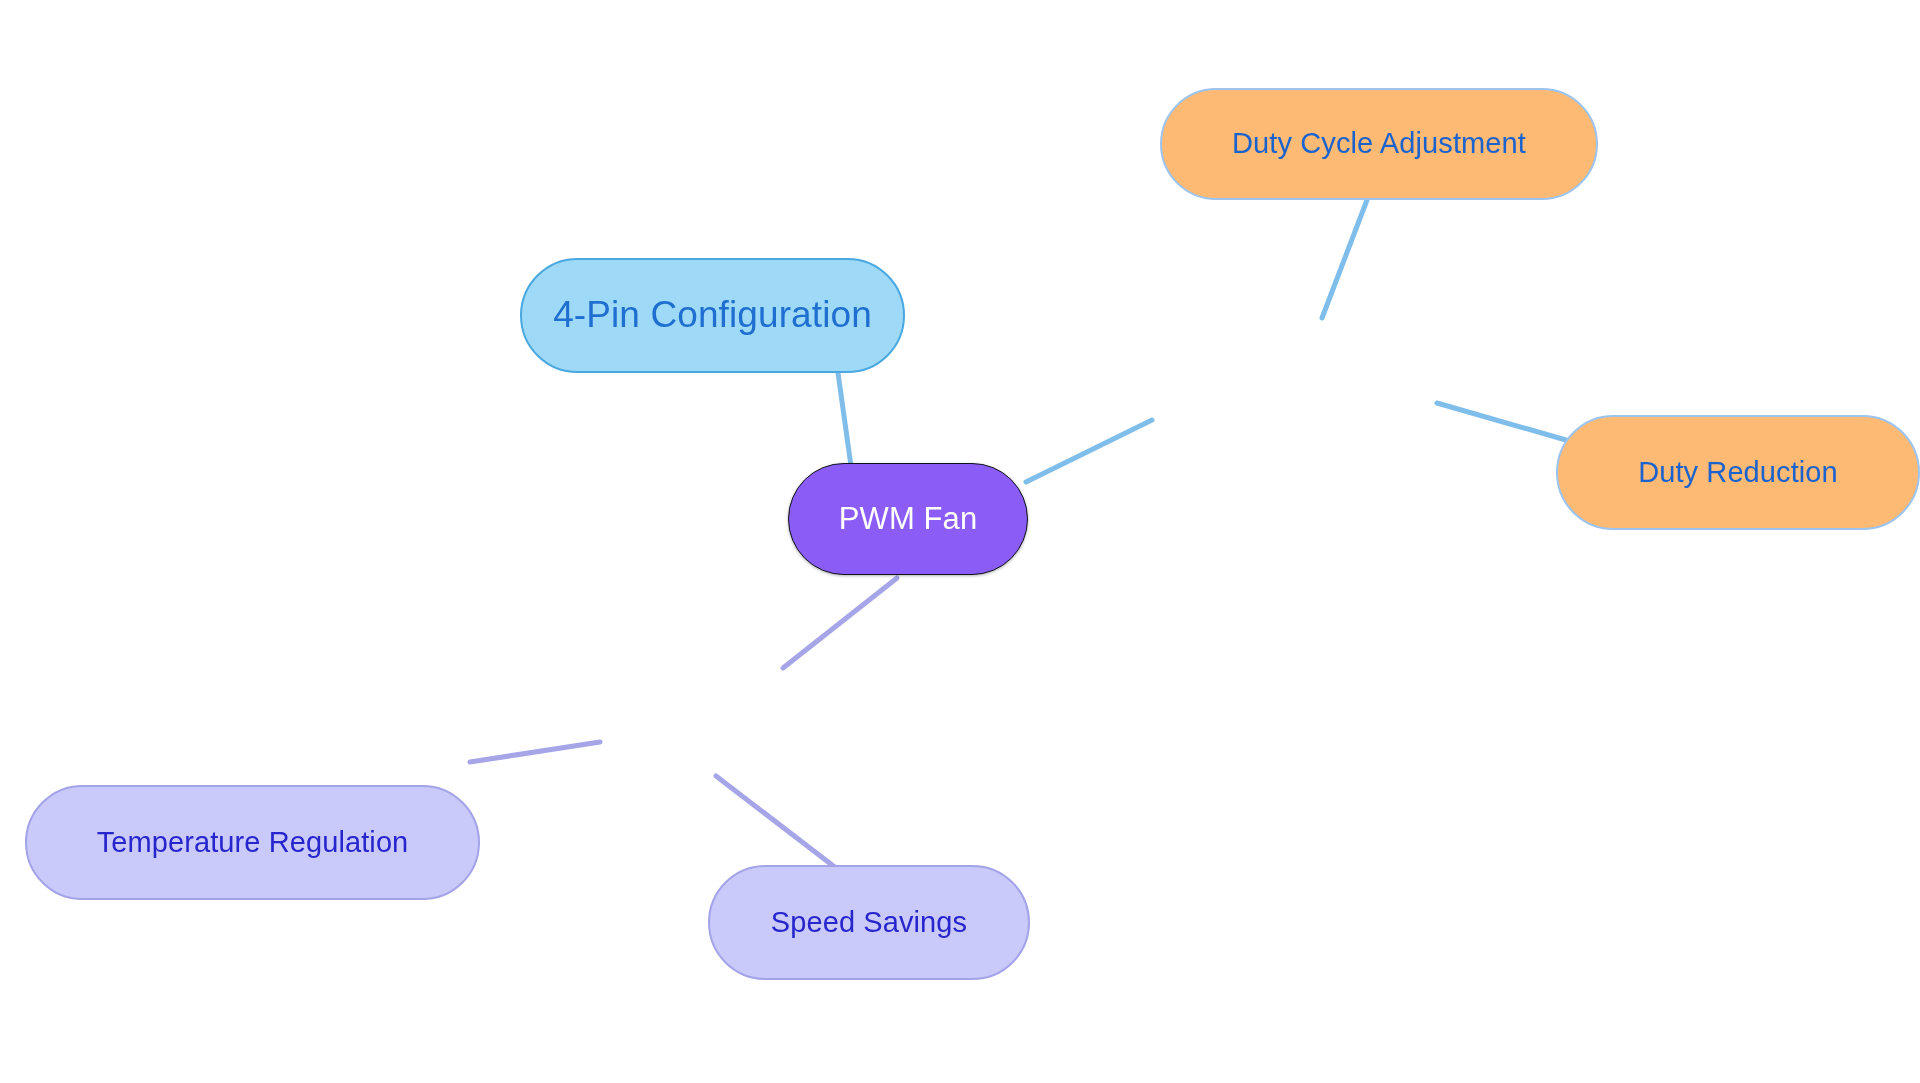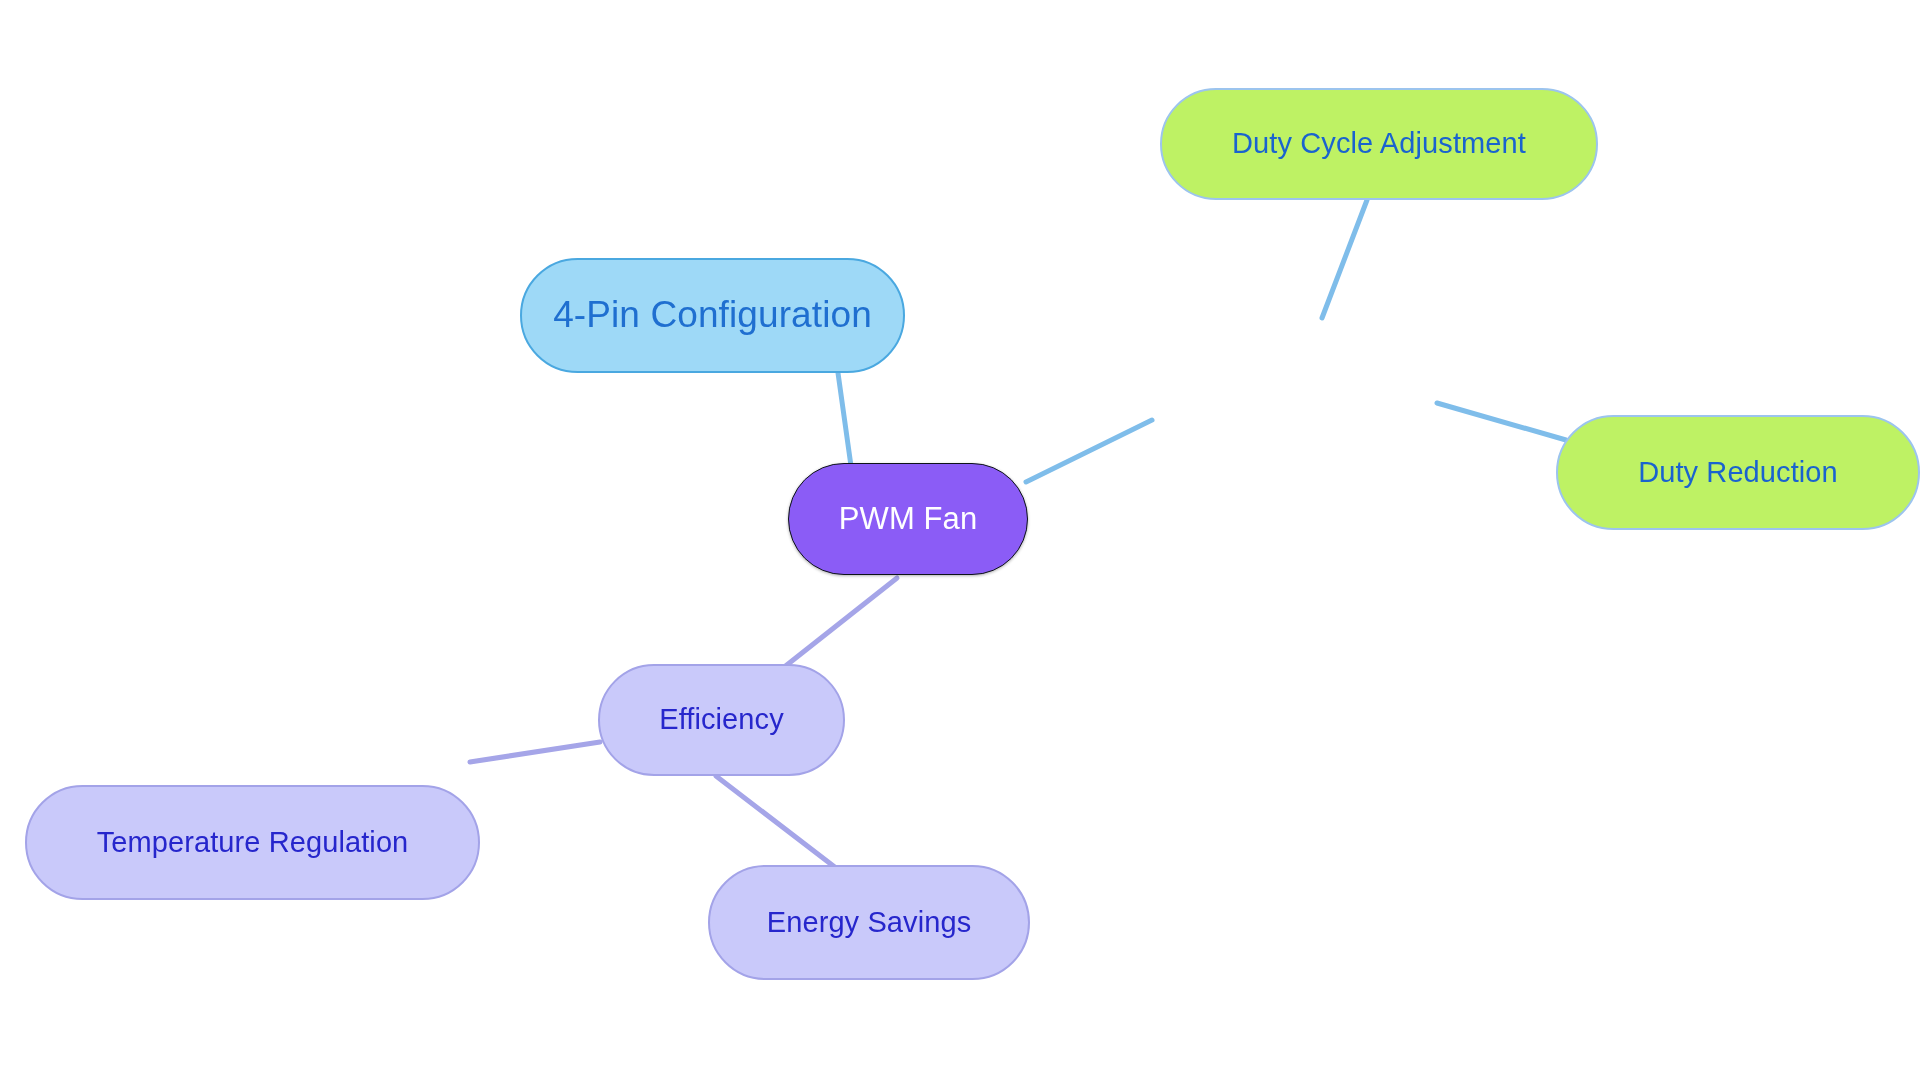--- a/index.html
+++ b/index.html
@@ -67,21 +67,21 @@
   .node--sky {
     background: #9ed9f7;
     border: 2px solid #4aa8e0;
     color: #1f6fd0;
     font-size: 37px;
     font-weight: 400;
   }
 
   
   .node--blue {
-    background: #bef264;
+    background: #fdba74;
     border: 2px solid #9cc4ee;
     color: #1a63cf;
     font-size: 29px;
     font-weight: 400;
   }
 
   
   .node--purple {
     background: #c9c9fa;
     border: 2px solid #a3a3e8;
@@ -118,30 +118,27 @@
 
     <div class="node node--blue" style="left: 1160px; top: 88px; width: 438px; height: 112px;">
       <span class="node-label">Duty Cycle Adjustment</span>
     </div>
 
 
     <div class="node node--blue" style="left: 1556px; top: 415px; width: 364px; height: 115px;">
       <span class="node-label">Duty Reduction</span>
     </div>
 
-    <div class="node node--purple" style="left: 598px; top: 664px; width: 247px; height: 112px;">
-      <span class="node-label">Efficiency</span>
-    </div>
 
     <div class="node node--purple" style="left: 25px; top: 740px; width: 455px; height: 115px; margin-top: 45px;">
       <span class="node-label">Temperature Regulation</span>
     </div>
 
     <div class="node node--purple" style="left: 708px; top: 865px; width: 322px; height: 115px;">
-      <span class="node-label">Energy Savings</span>
+      <span class="node-label">Speed Savings</span>
     </div>
 
     <div class="node node--root" style="left: 788px; top: 463px; width: 240px; height: 112px;">
       <span class="node-label">PWM Fan</span>
     </div>
 
   </div>
 </div>
 
 </body></html>

